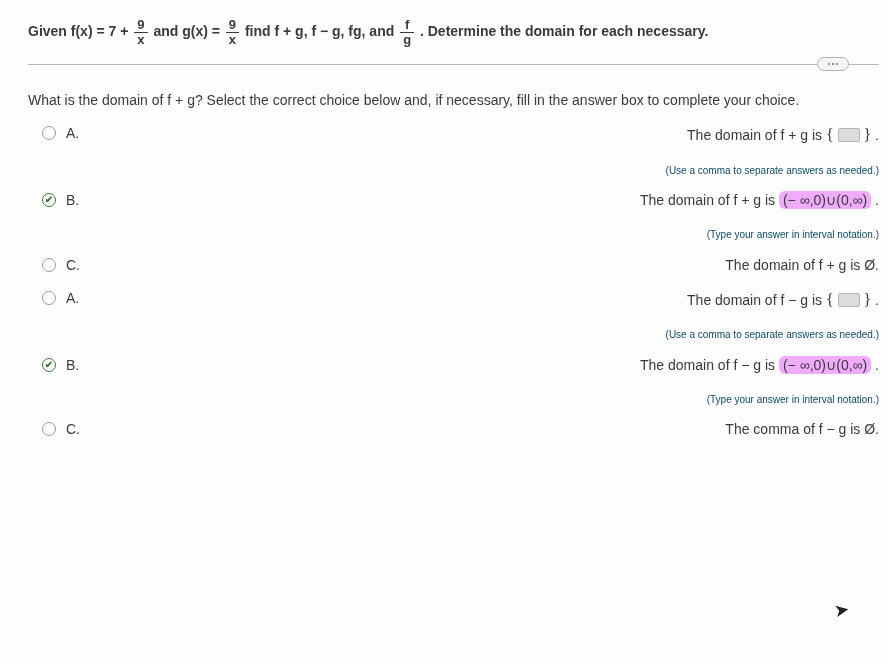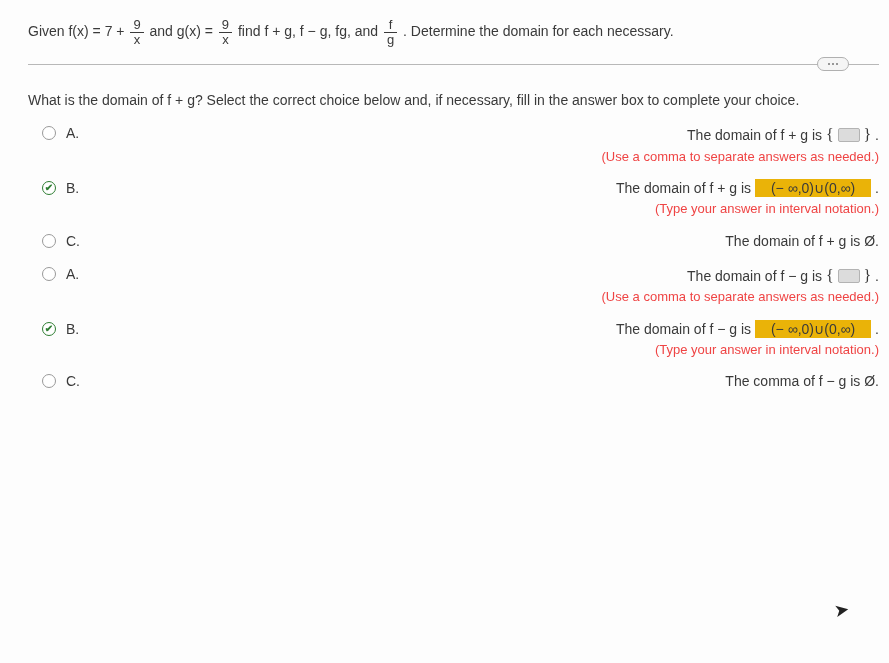--- a/index.html
+++ b/index.html
@@ -5,21 +5,21 @@
     * { box-sizing: border-box; margin: 0; padding: 0; }
     body {
       font-family: Arial, Helvetica, sans-serif;
       font-size: 14px;
       color: #3a3a3a;
       background: #fdfdfd;
       width: 889px;
       padding: 18px 10px 18px 28px;
       line-height: 1.35;
     }
-    .question-stem { margin-bottom: 18px; }
+    .question-stem { margin-bottom: 18px; font-weight: bold; }
     .frac {
       display: inline-block;
       vertical-align: middle;
       text-align: center;
       font-size: 13px;
       line-height: 1.05;
       margin: 0 2px;
     }
     .frac .num { display: block; border-bottom: 1px solid #3a3a3a; padding: 0 3px; }
     .frac .den { display: block; padding: 0 3px; }
@@ -64,33 +64,33 @@
     .radio.selected { border-color: #2e7d32; }
     .radio.selected::after {
       content:"✔";
       color:#2e7d32;
       font-size:10px;
       font-weight:bold;
       line-height:1;
     }
     .letter { font-weight: normal; margin-right: 6px; min-width:18px; }
     .choice-body { flex: 1; text-align: right; }
-    .sub-instr { font-size: 13px; color:#ef4444; margin-top:2px; }
+    .sub-instr { font-size: 10px; color:#0c4a6e; margin-top:18px; }
     .placeholder-box {
       display:inline-block;
       width:22px; height:14px;
       background:#dcdcdc;
       border:1px solid #b3b3b3;
       border-radius:2px;
       vertical-align: -2px;
     }
     .hl-green {
-      background: #eab308;
-      padding: 1px 16px;
-      border-radius:0;
+      background: #f0abfc;
+      padding: 1px 4px;
+      border-radius:6px;
     }
     .brace { font-family: "Times New Roman", serif; font-size:16px; }
     .answer-line { margin: 6px 0 14px 0; }
     .empty-box {
       display:inline-block;
       width:22px; height:18px;
       border:1px solid #9a9a9a;
       border-radius:2px;
       vertical-align:-4px;
       background:#fff;

